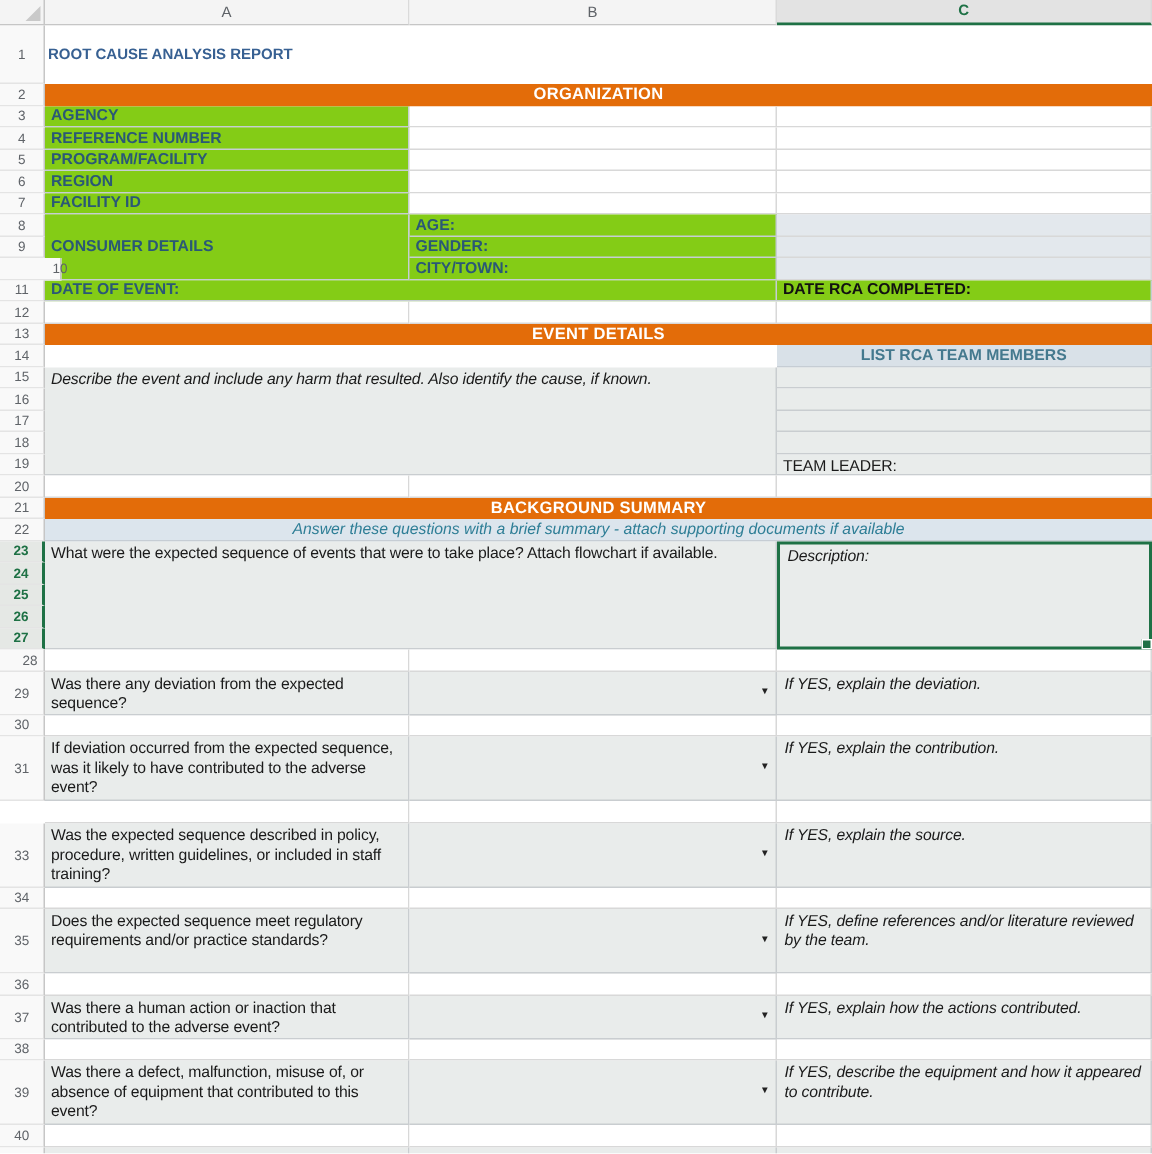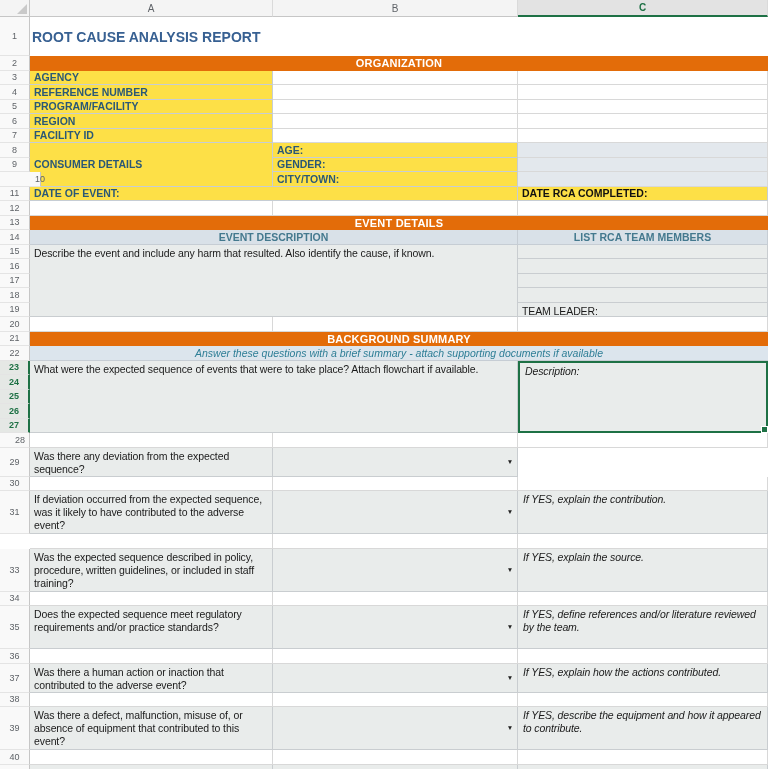--- a/index.html
+++ b/index.html
@@ -17,37 +17,37 @@
   .chead.selc{background:#E3E3E3;color:#1E7145;font-weight:bold;border-bottom:2px solid #1E7145;}
   
   .grid{position:absolute;top:17px;left:0;width:768px;display:grid;
         grid-template-columns:30px 243px 245px 250px;}
   .rownum{box-sizing:border-box;background:#F9F9F9;color:#5F6368;font-size:9px;
           border-right:1px solid #C6C6C6;border-bottom:1px solid #E4E4E4;
           display:flex;align-items:center;justify-content:center;}
   .rownum.sel{background:#E5E8E5;color:#1E7145;font-weight:bold;border-right:2px solid #1E7145;}
   .cell{box-sizing:border-box;background:#fff;border-right:1px solid #D8D8D8;border-bottom:1px solid #D8D8D8;}
   .title-cell{box-sizing:border-box;background:#fff;display:flex;align-items:center;
-              padding-left:2px;font-size:14px;font-weight:bold;color:#376092;}
+              padding-left:2px;font-size:10px;font-weight:bold;color:#376092;}
   .orange{box-sizing:border-box;background:#E36C09;color:#FFFFFF;font-weight:bold;font-size:11px;
           display:flex;align-items:center;justify-content:center;letter-spacing:.2px;}
-  .label{box-sizing:border-box;background:#fde047;color:#2A5876;font-weight:bold;font-size:10.5px;
+  .label{box-sizing:border-box;background:#84cc16;color:#2A5876;font-weight:bold;font-size:10.5px;
          display:flex;align-items:center;padding-left:4px;
          border-right:1px solid #C6CDD4;border-bottom:1px solid #C6CDD4;}
   .label.black{color:#111111;}
   .ctint{background:#E3E8ED;}
   .subhead{box-sizing:border-box;background:#D9E1E8;color:#44798E;font-weight:bold;font-size:10.5px;
            display:flex;align-items:center;justify-content:center;
            border-right:1px solid #C6CDD4;border-bottom:1px solid #C6CDD4;}
   .instruction{box-sizing:border-box;background:#DCE5ED;color:#2E7E96;font-style:italic;font-size:10.5px;
                display:flex;align-items:center;justify-content:center;border-bottom:1px solid #C6CDD4;}
   .q{box-sizing:border-box;background:#E9ECEB;color:#1A1A1A;font-size:10.5px;line-height:1.25;
      letter-spacing:-0.1px;padding:2px 4px 0 4px;
      border-right:1px solid #C9CDD0;border-bottom:1px solid #C9CDD0;}
-  .q.italic{}
+  .q.italic{font-style:italic;}
   .hint{font-style:italic;padding-left:5px;}
   .dd{position:relative;}
   .arrow{position:absolute;right:4px;top:50%;transform:translateY(-50%);
          font-size:6.5px;color:#222;font-style:normal;line-height:1;}
   .selcell{border:2px solid #1E7145;position:relative;}
   .fillhandle{position:absolute;right:-2px;bottom:-2px;width:5px;height:5px;
               background:#1E7145;border:1px solid #FFFFFF;box-sizing:content-box;}
 </style>
 </head>
 <body>
@@ -99,21 +99,20 @@
 
     <div class="label" style="grid-area:11/2/12/4">DATE OF EVENT:</div>
     <div class="label black" style="grid-area:11/4/12/5">DATE RCA COMPLETED:</div>
 
     <div class="cell" style="grid-area:12/2/13/3"></div>
     <div class="cell" style="grid-area:12/3/13/4"></div>
     <div class="cell" style="grid-area:12/4/13/5"></div>
 
     <div class="orange" style="grid-area:13/2/14/5">EVENT DETAILS</div>
 
-    <div class="subhead" style="grid-area:14/2/15/4">EVENT DESCRIPTION</div>
     <div class="subhead" style="grid-area:14/4/15/5">LIST RCA TEAM MEMBERS</div>
 
     <div class="q italic" style="grid-area:15/2/20/4">Describe the event and include any harm that resulted. Also identify the cause, if known.</div>
     <div class="q" style="grid-area:15/4/16/5"></div>
     <div class="q" style="grid-area:16/4/17/5"></div>
     <div class="q" style="grid-area:17/4/18/5"></div>
     <div class="q" style="grid-area:18/4/19/5"></div>
     <div class="q" style="grid-area:19/4/20/5">TEAM LEADER:</div>
 
     <div class="cell" style="grid-area:20/2/21/3"></div>
@@ -131,20 +130,21 @@
     <div class="q" style="grid-area:23/2/28/4">What were the expected sequence of events that were to take place? Attach flowchart if available.</div>
 
     <div class="cell" style="grid-area:28/2/29/3"></div>
     <div class="cell" style="grid-area:28/3/29/4"></div>
     <div class="cell" style="grid-area:28/4/29/5"></div>
 
     <div class="q" style="grid-area:29/2/30/3">Was there any deviation from the expected sequence?</div>
     <div class="q dd" style="grid-area:29/3/30/4">
         <span class="arrow">▼</span>
       </div>
+    <div class="q hint" style="grid-area:29/4/30/5">If YES, explain the deviation.</div>
 
     <div class="cell" style="grid-area:30/2/31/3"></div>
     <div class="cell" style="grid-area:30/3/31/4"></div>
     <div class="cell" style="grid-area:30/4/31/5"></div>
 
     <div class="q" style="grid-area:31/2/32/3">If deviation occurred from the expected sequence, was it likely to have contributed to the adverse event?</div>
     <div class="q dd" style="grid-area:31/3/32/4">
         <span class="arrow">▼</span>
       </div>
     <div class="q hint" style="grid-area:31/4/32/5">If YES, explain the contribution.</div>

